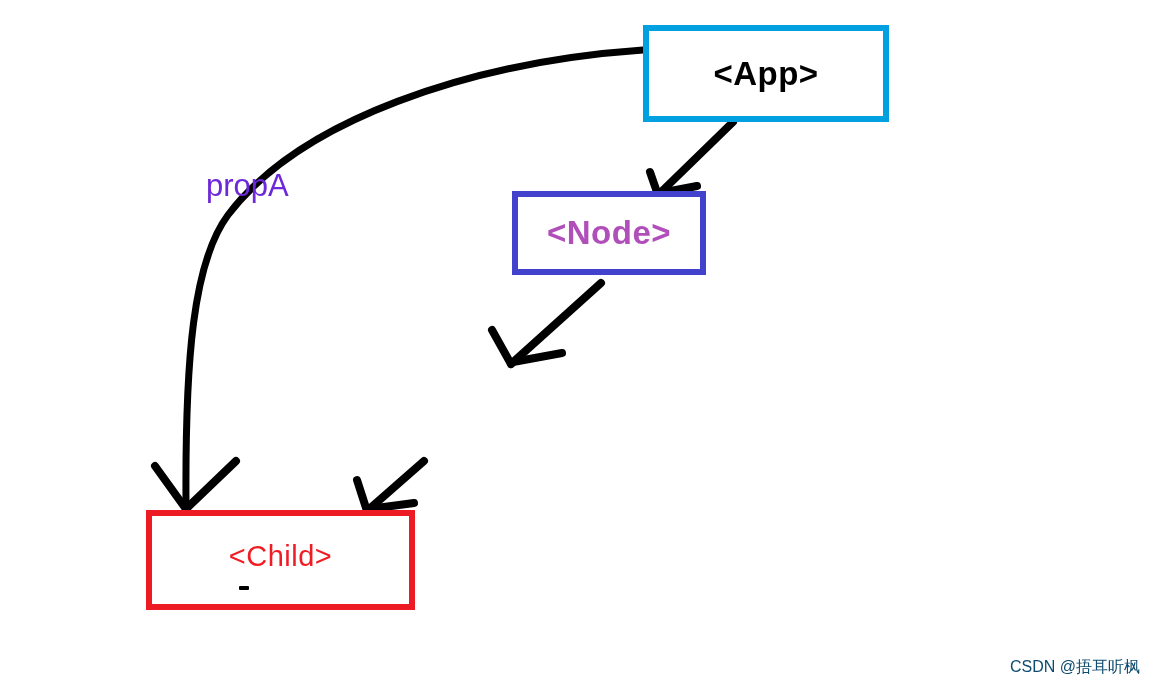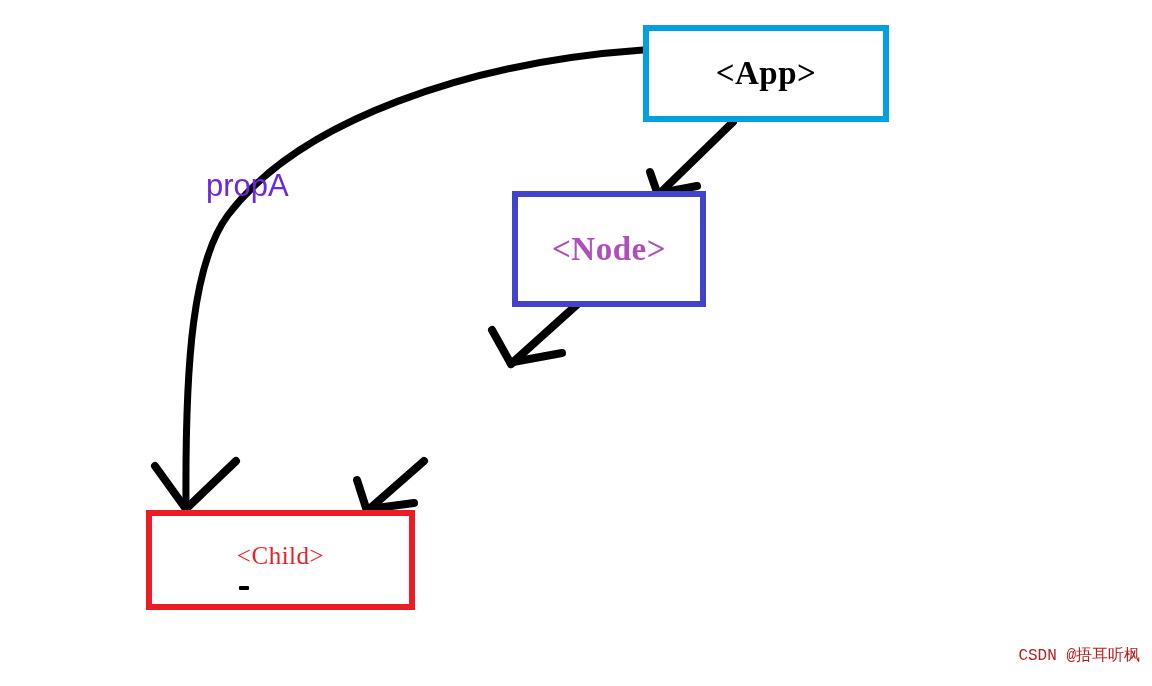--- a/index.html
+++ b/index.html
@@ -30,42 +30,41 @@
     box-sizing: border-box;
     background: #ffffff;
     display: flex;
     align-items: center;
     justify-content: center;
     white-space: nowrap;
   }
   .node-label {
     font-weight: bold;
     letter-spacing: 0.5px;
-    font-family: Liberation Serif, serif;
   }
 
   
   #box-app {
     left: 643px;
     top: 25px;
     width: 246px;
     height: 97px;
     border: 6px solid #00A0E1;
   }
   #box-app .node-label {
     color: #000000;
     font-size: 33px;
   }
 
   
   #box-node {
     left: 512px;
     top: 191px;
     width: 194px;
-    height: 116px;
+    height: 84px;
     border: 6px solid #4242CC;
   }
   #box-node .node-label {
     color: #B04FB9;
     font-size: 33px;
   }
 
   
   #box-subnode {
     left: 356px;
@@ -83,21 +82,21 @@
   
   #box-child {
     left: 146px;
     top: 510px;
     width: 269px;
     height: 100px;
     border: 6px solid #ED1C24;
   }
   #box-child .node-label {
     color: #F01C24;
-    font-size: 25px;
+    font-size: 29px;
     font-weight: normal;
     position: relative;
     top: -4px;
   }
 
   
   #label-propa {
     position: absolute;
     left: 206px;
     top: 168px;
@@ -115,24 +114,24 @@
     width: 10px;
     height: 4px;
     background: #000000;
     border-radius: 1px;
   }
 
   
   #watermark {
     position: absolute;
     right: 12px;
-    bottom: 20px;
-    color: #b91c1c;
+    bottom: 8px;
+    color: #0c4a6e;
     font-size: 16px;
-    font-family: Liberation Mono, monospace;
+    font-family: Liberation Sans, sans-serif;
     white-space: nowrap;
   }
 </style>
 </head>
 <body>
 
 <div id="canvas">
 
   <svg id="edges" viewBox="0 0 1152 686" width="1152" height="686" xmlns="http://www.w3.org/2000/svg">
 

